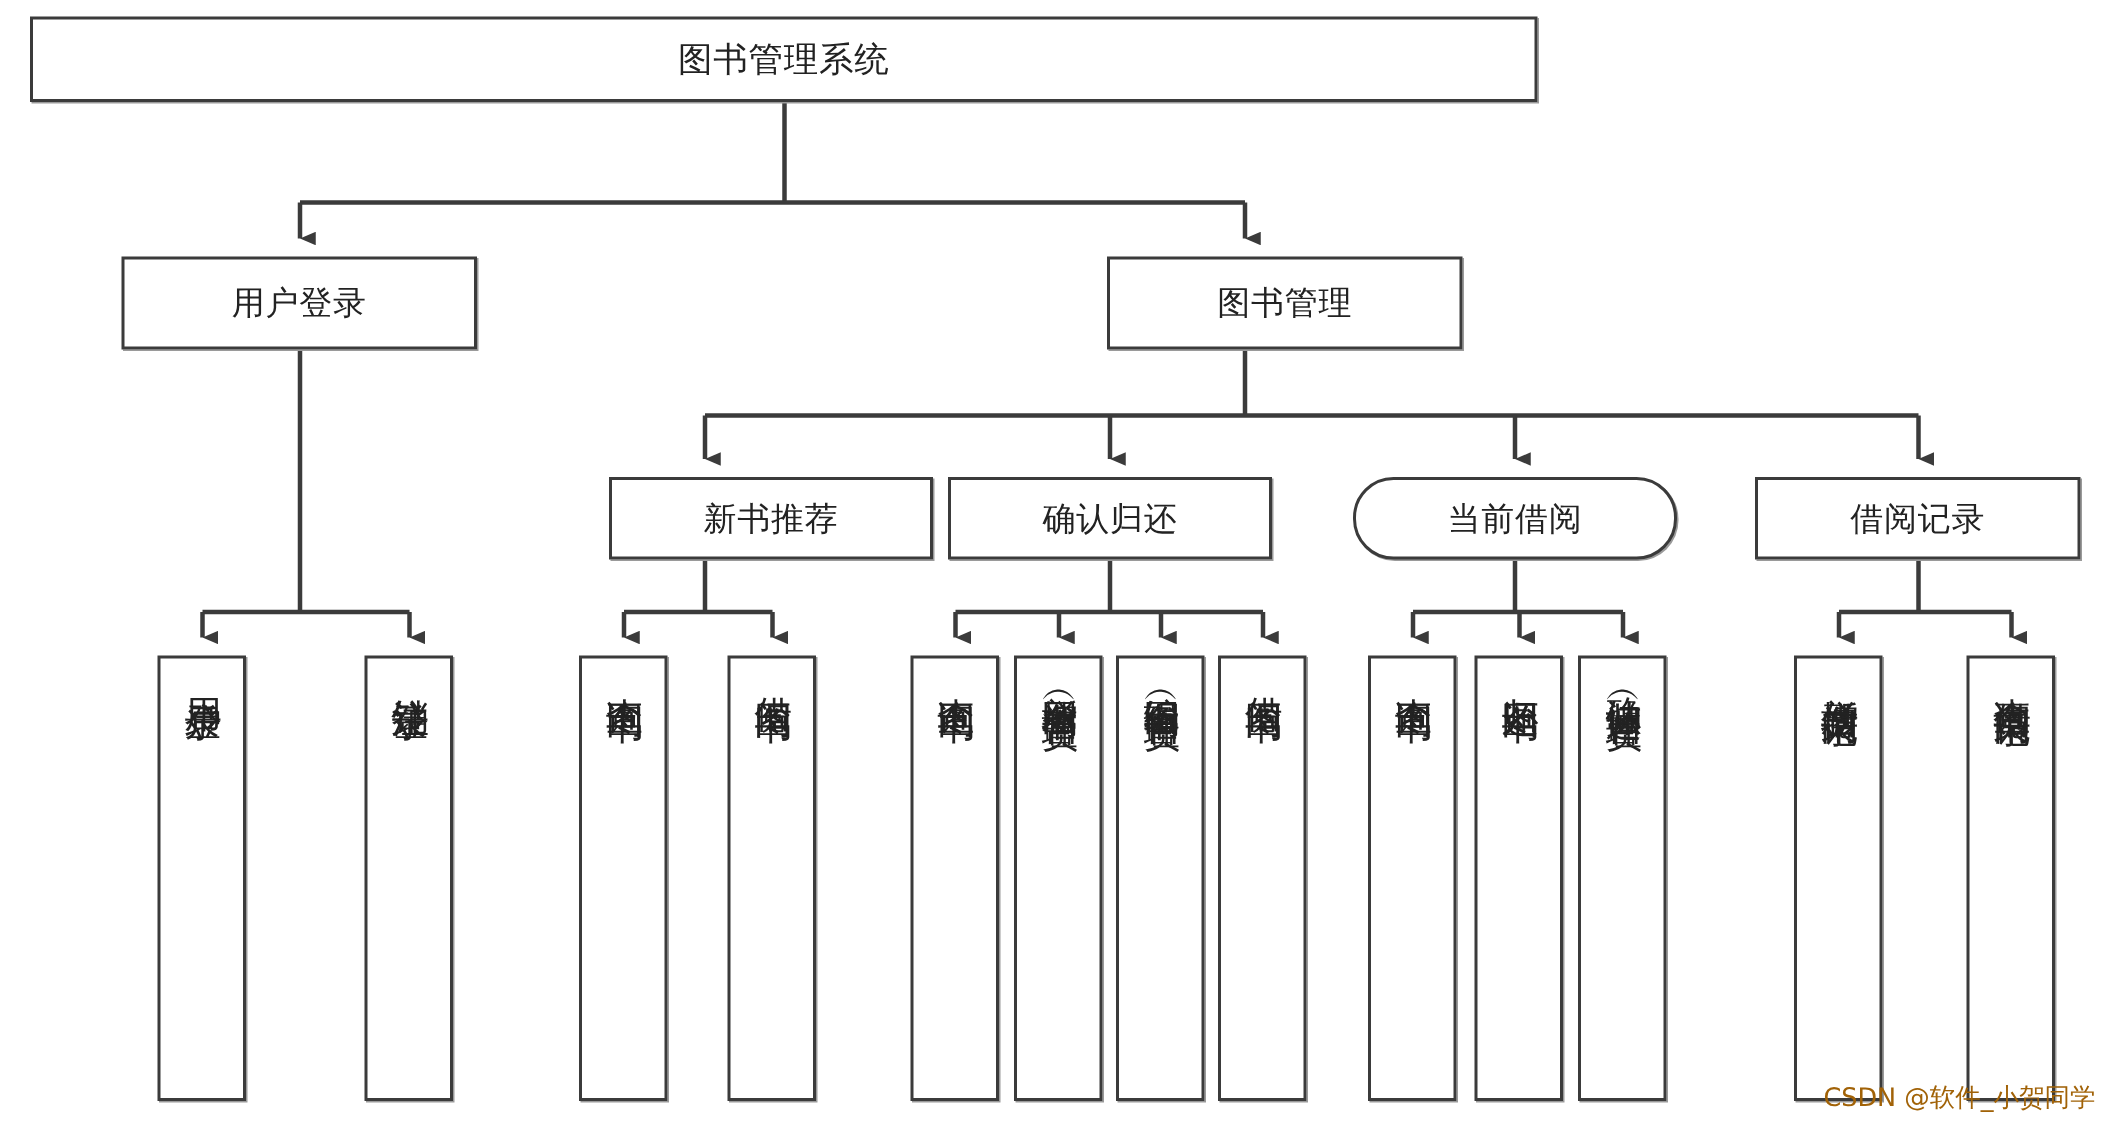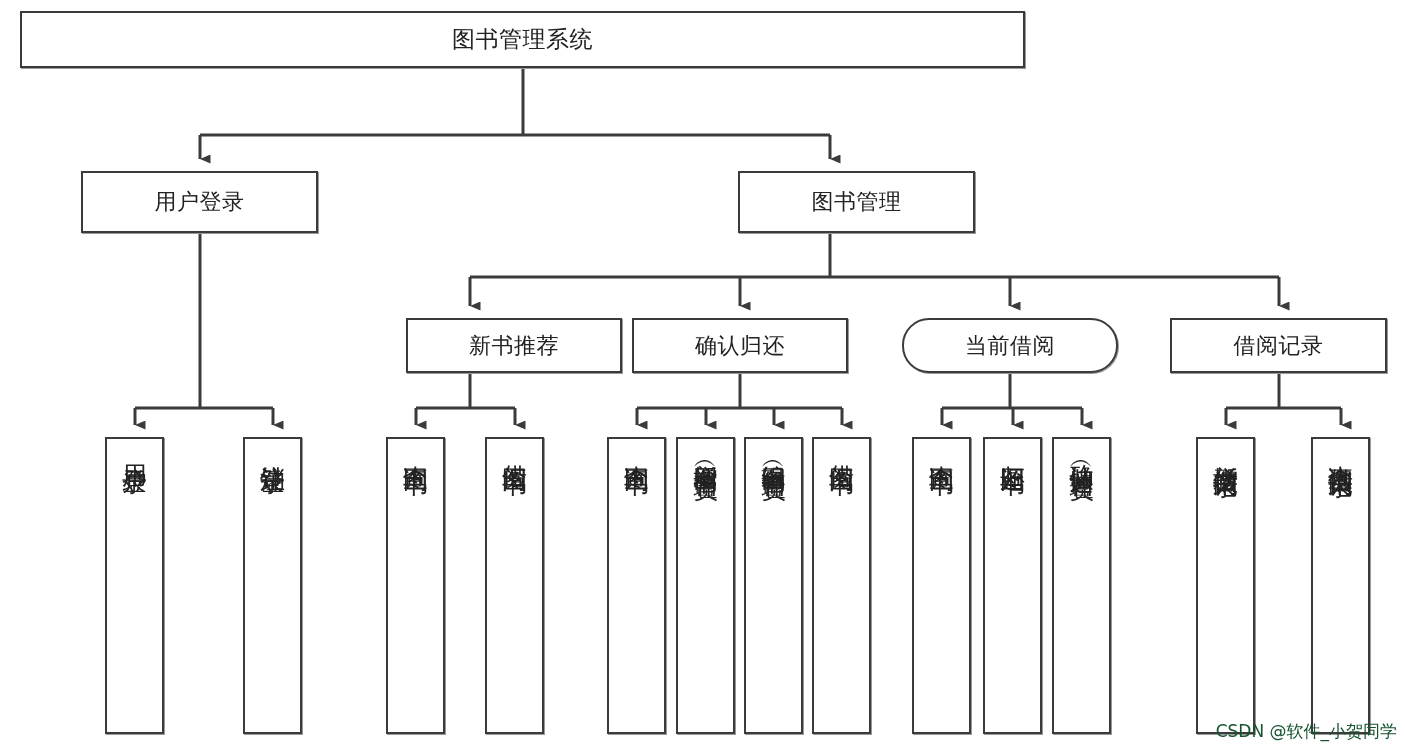--- a/index.html
+++ b/index.html
@@ -65,21 +65,21 @@
     white-space: nowrap;
   }
   .node.vert.tall .label {
     font-size: 24px;
   }
   #watermark {
     position: absolute;
     right: 8px;
     bottom: 4px;
     font-size: 17px;
-    color: #14532d;
+    color: #a16207;
     z-index: 5;
     white-space: nowrap;
     font-family: "DejaVu Sans", sans-serif;
   }
 </style>
 </head>
 <body>
 
 <div id="diagram-root">
 

